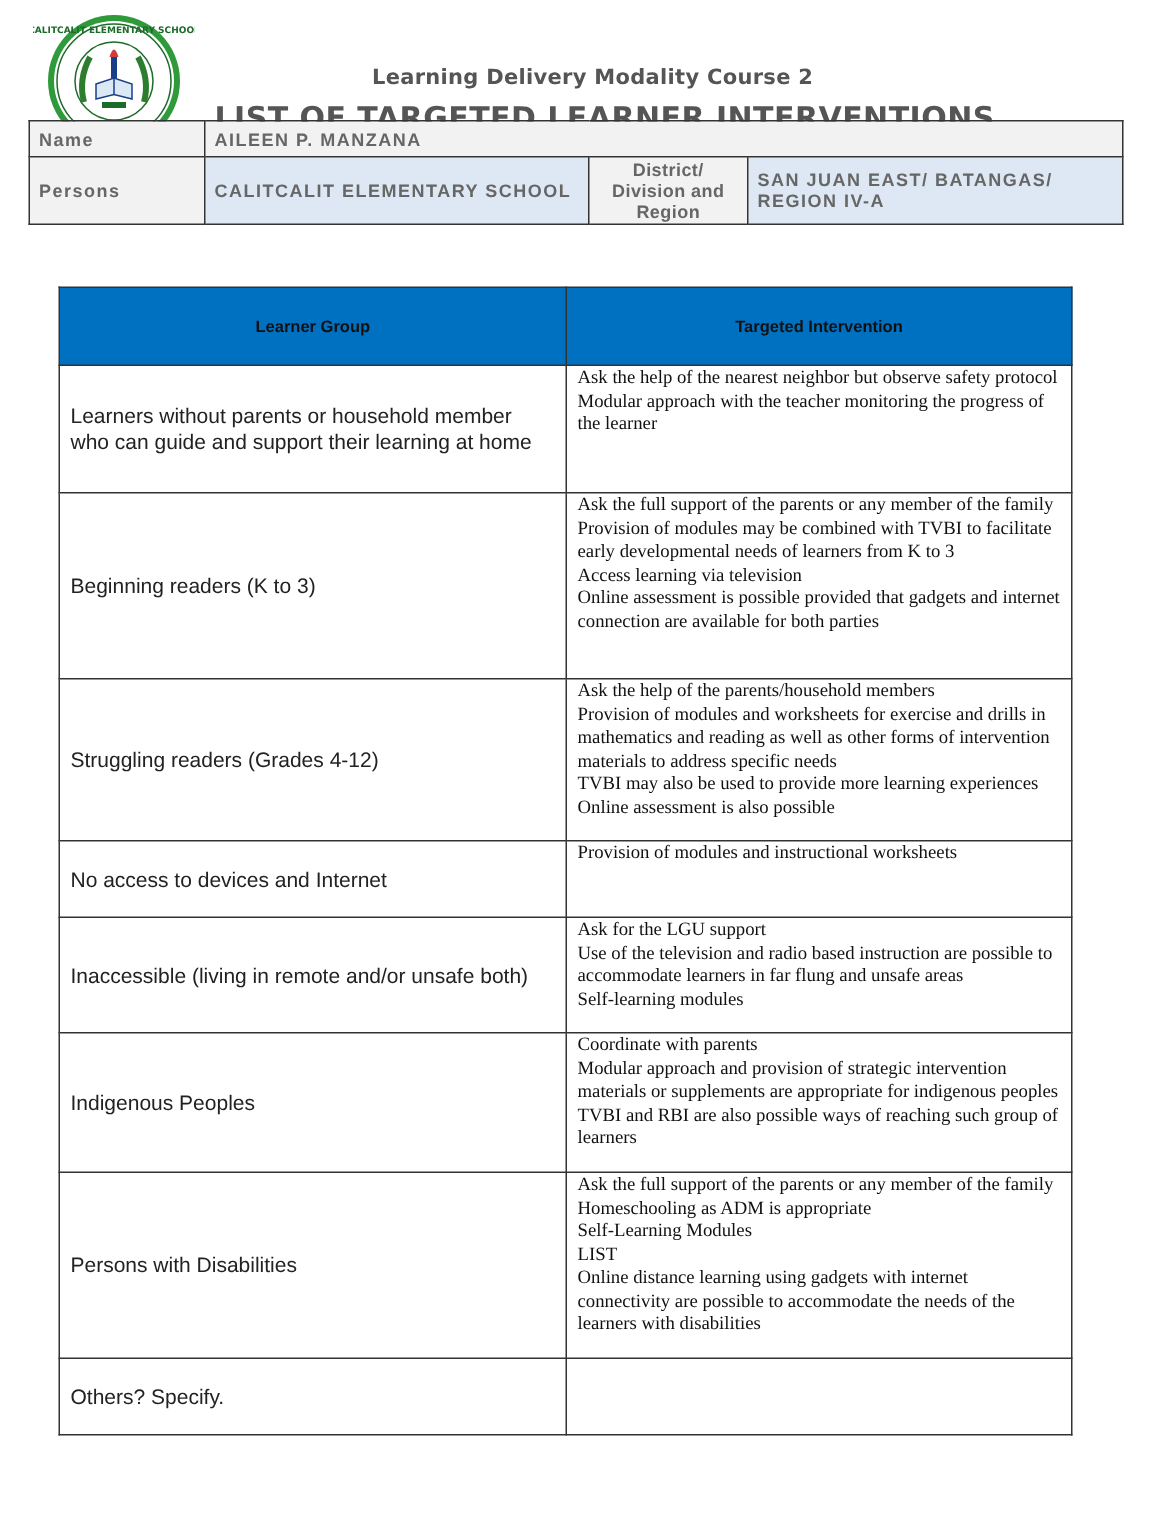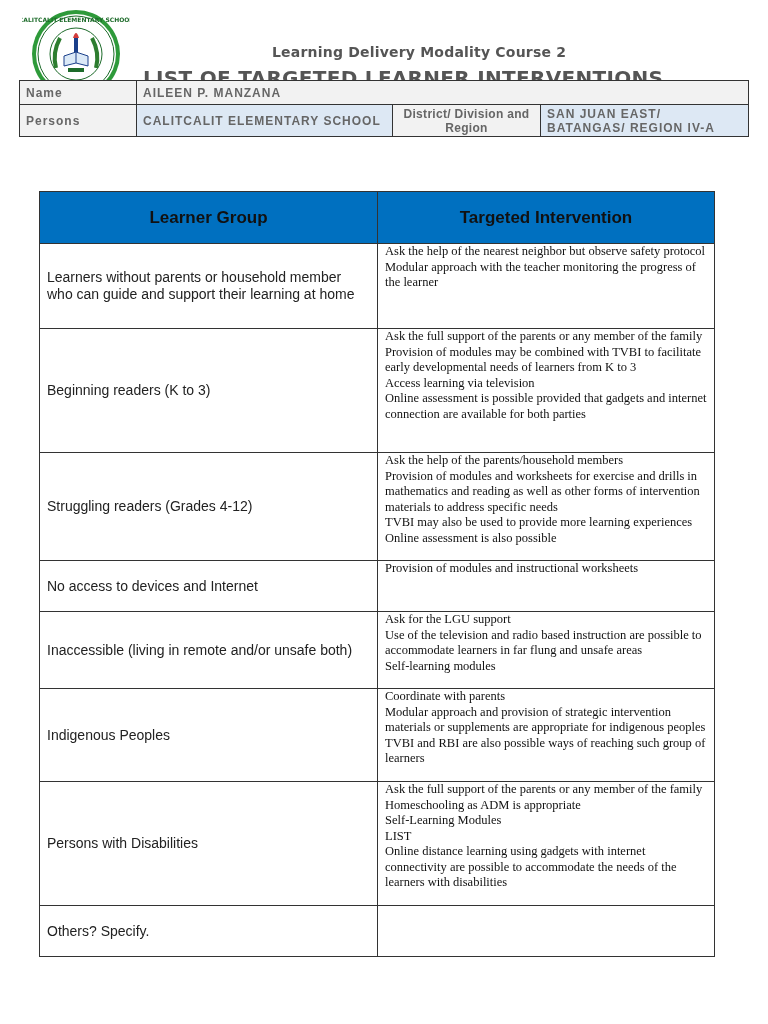--- a/index.html
+++ b/index.html
@@ -1,33 +1,33 @@
 <!DOCTYPE html>
 <html><head>
   <meta charset="utf-8">
   <style>
     * { box-sizing: border-box; margin: 0; padding: 0; }
     html, body { width: 768px; height: 1024px; background: #ffffff; overflow: hidden; }
     body { position: relative; font-family: "Liberation Sans", sans-serif; color: #222; }
 
     .logo { position: absolute; left: 22px; top: 8px; width: 108px; height: 90px; }
 
-    .subtitle { position: absolute; left: 248px; top: 44px; font-family: "DejaVu Sans", sans-serif; font-size: 14px; font-weight: bold; color: #555; letter-spacing: 0.2px; margin-left: 24px; }
+    .subtitle { position: absolute; left: 248px; top: 44px; font-family: "DejaVu Sans", sans-serif; font-size: 14px; font-weight: bold; color: #555; letter-spacing: 0.2px; }
     .title { position: absolute; left: 143px; top: 66px; font-family: "DejaVu Sans", sans-serif; font-size: 20px; font-weight: bold; color: #555; letter-spacing: 0.3px; }
 
     .info { position: absolute; left: 19px; top: 80px; width: 730px; border-collapse: collapse; border: 1.5px solid #333; }
     .info td { border: 1px solid #333; font-size: 12px; font-weight: bold; color: #666; letter-spacing: 1px; padding: 1px 6px; vertical-align: middle; line-height: 14px; }
     .info .row1 td { height: 24px; background: #f2f2f2; }
     .info .row2 td { height: 32px; }
     .info .lbl { width: 117px; background: #f2f2f2; }
     .info .blue { background: #dde8f4; }
     .info .center { text-align: center; letter-spacing: 0.3px; background: #f2f2f2; }
 
     .main { position: absolute; left: 39px; top: 191px; width: 676px; border-collapse: collapse; border: 1.5px solid #333; }
-    .main th { background: #0070c0; color: #111; font-size: 17px; font-weight: bold; height: 52px; border: 1px solid #333; }
+    .main th { background: #0070c0; color: #111; font-size: 11px; font-weight: bold; height: 52px; border: 1px solid #333; }
     .main td { border: 1px solid #333; vertical-align: middle; }
     .main td.group { width: 338px; padding: 0 7px; font-size: 14px; line-height: 17px; color: #222; }
     .main td.interv { padding: 0 7px; font-family: "Liberation Serif", serif; font-size: 12.5px; line-height: 15.5px; color: #111; vertical-align: top; }
     .main td.interv div { white-space: normal; }
     .logo svg { display: block; }
   </style>
 </head>
 <body>
 
 <div class="logo">
@@ -60,21 +60,21 @@
 
 <table class="info">
   <tbody>
       <tr class="row1">
     <td class="lbl">Name</td>
     <td colspan="3">AILEEN P. MANZANA</td>
   </tr>
   <tr class="row2">
     <td class="lbl">Persons</td>
     <td class="blue" style="width:256px;">CALITCALIT  ELEMENTARY SCHOOL</td>
-    <td class="center" style="width:148px;">District/ Division and Region</td>
+    <td class="center" style="width:106px;">District/ Division and Region</td>
     <td class="blue">SAN JUAN EAST/ BATANGAS/ REGION IV-A</td>
   </tr>
 </tbody>
   </table>
 
 <table class="main">
   <thead>
     <tr>
       <th>Learner Group</th>
       <th>Targeted Intervention</th>

